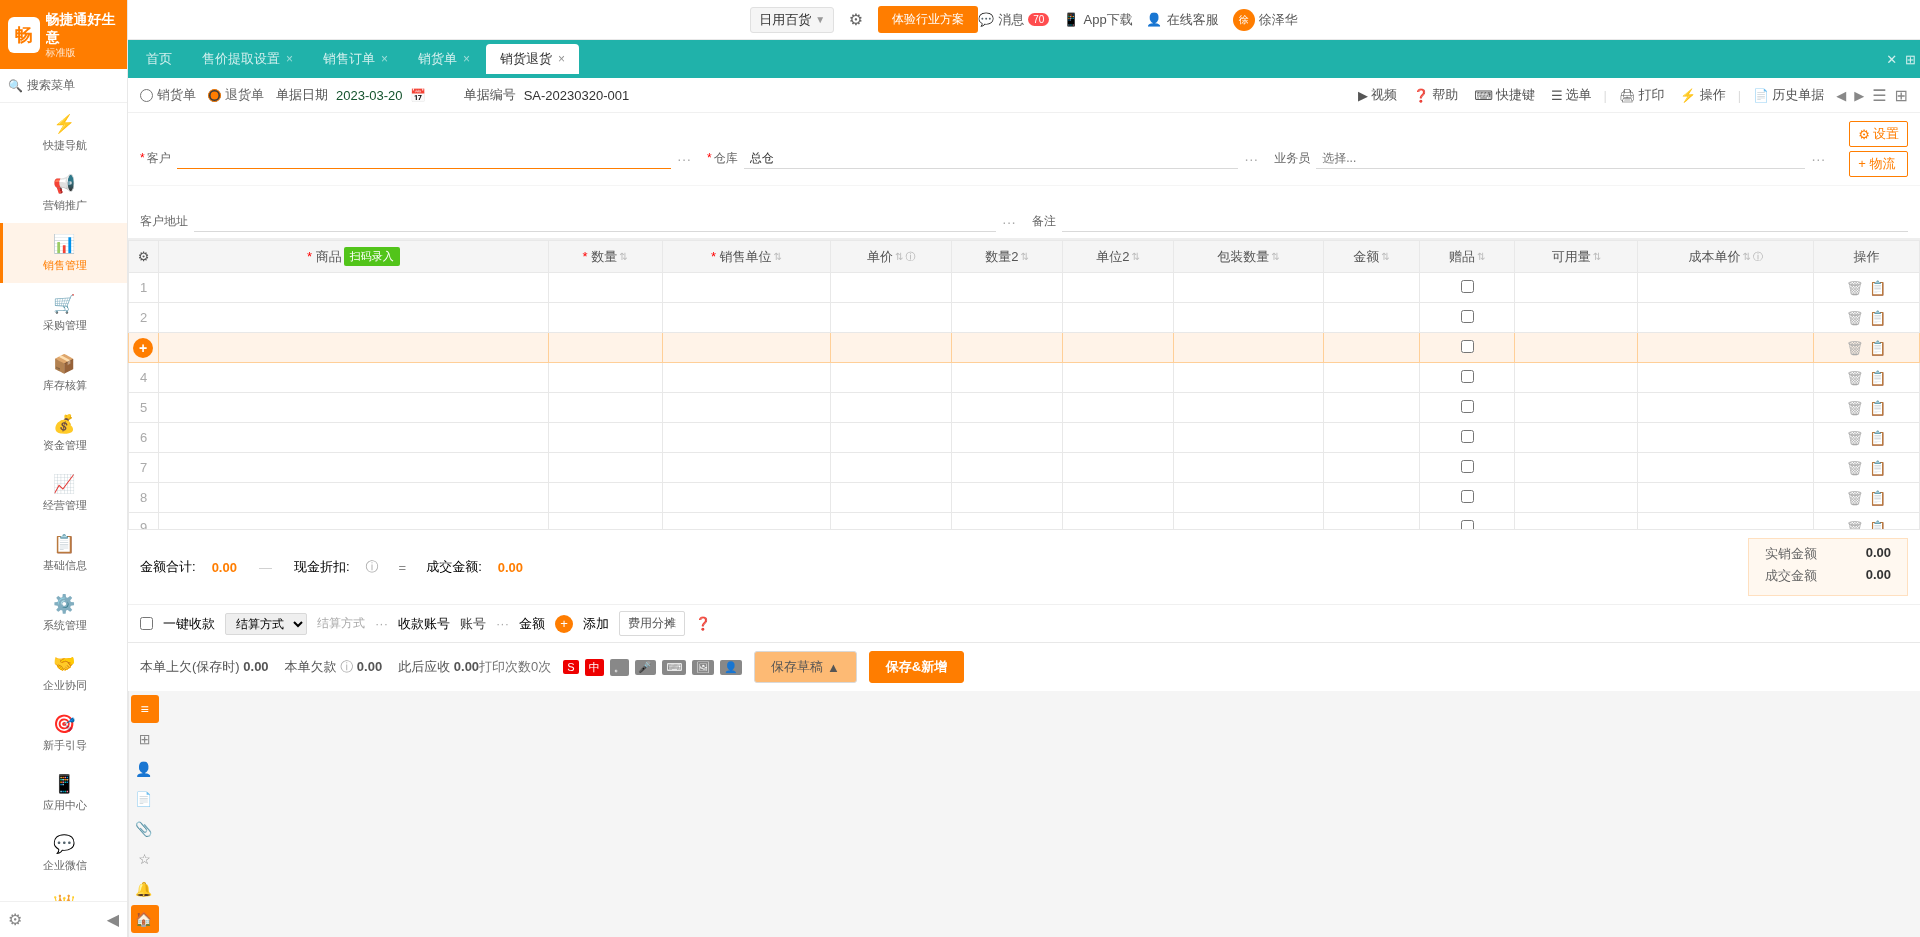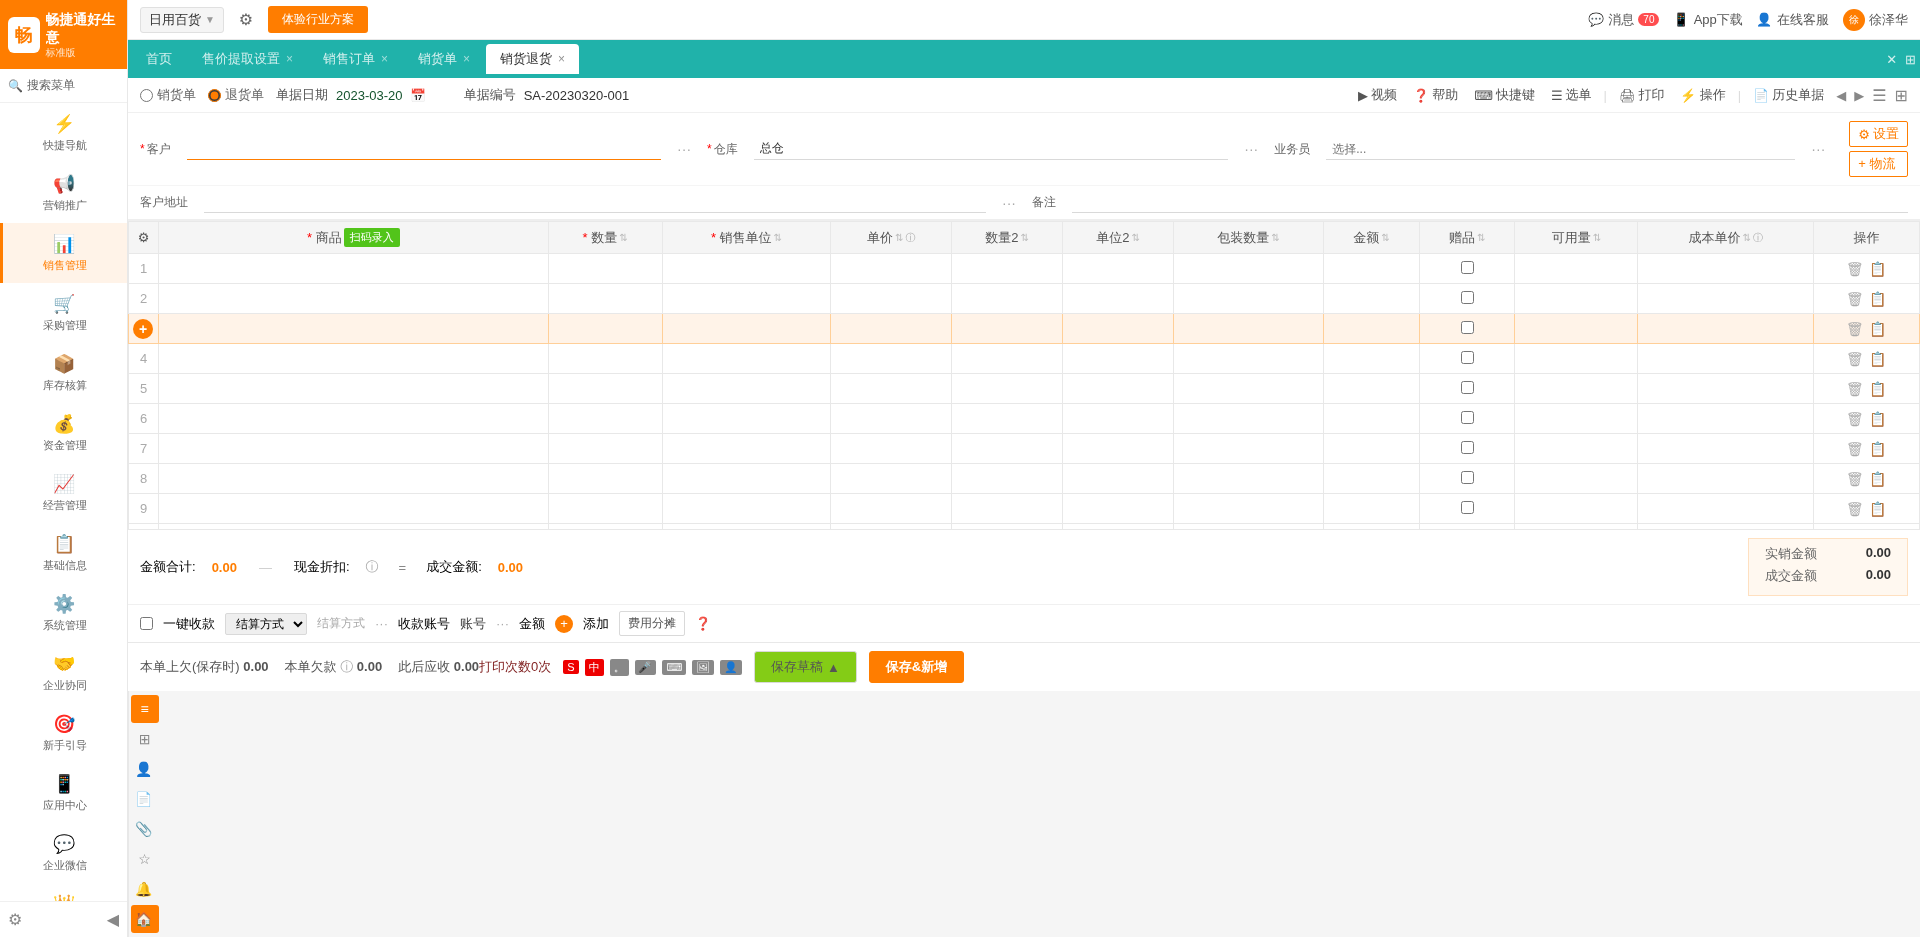--- a/index.html
+++ b/index.html
@@ -18,21 +18,21 @@
     .sidebar-item { display: flex; flex-direction: column; align-items: center; padding: 10px 4px; cursor: pointer; color: #666; border-left: 3px solid transparent; transition: all 0.2s; }
     .sidebar-item.active { background: #fff3e8; color: #ff7d00; border-left: 3px solid #ff7d00; }
     .sidebar-item .icon { font-size: 18px; margin-bottom: 3px; }
     .sidebar-item .label { font-size: 11px; text-align: center; }
     .sidebar-bottom { padding: 8px; display: flex; justify-content: space-between; align-items: center; border-top: 1px solid #f0f0f0; }
 
     
     .main { flex: 1; display: flex; flex-direction: column; height: 100%; overflow: hidden; }
 
     
-    .topbar { background: #fff; height: 40px; display: flex; align-items: center; justify-content: space-between; padding: 0 12px; border-bottom: 1px solid #e8e8e8; flex-shrink: 0; }
+    .topbar { background: #fff; height: 40px; display: flex; align-items: center; justify-content: center; padding: 0 12px; border-bottom: 1px solid #e8e8e8; flex-shrink: 0; }
     .topbar-left { display: flex; align-items: center; gap: 8px; }
     .topbar-select { display: flex; align-items: center; gap: 4px; background: #f5f5f5; border: 1px solid #e0e0e0; padding: 3px 8px; border-radius: 3px; cursor: pointer; font-size: 12px; color: #333; }
     .topbar-gear { width: 28px; height: 28px; display: flex; align-items: center; justify-content: center; cursor: pointer; color: #666; font-size: 16px; }
     .topbar-btn { background: #ff7d00; color: #fff; border: none; padding: 5px 14px; border-radius: 3px; cursor: pointer; font-size: 12px; }
     .topbar-right { display: flex; align-items: center; gap: 14px; }
     .topbar-right-item { display: flex; align-items: center; gap: 4px; cursor: pointer; color: #555; font-size: 12px; }
     .badge { background: #ff4d4f; color: #fff; border-radius: 10px; padding: 1px 5px; font-size: 10px; }
 
     
     .tabs { background: #20b2aa; display: flex; align-items: center; height: 38px; flex-shrink: 0; padding: 0 4px; }
@@ -50,21 +50,21 @@
     .form-toolbar-left { display: flex; align-items: center; gap: 12px; }
     .radio-group { display: flex; align-items: center; gap: 12px; }
     .radio-item { display: flex; align-items: center; gap: 4px; cursor: pointer; font-size: 12px; color: #666; }
     .radio-item input[type=radio] { accent-color: #ff7d00; }
     .doc-info { display: flex; align-items: center; gap: 8px; font-size: 12px; color: #555; }
     .form-toolbar-right { display: flex; align-items: center; gap: 8px; font-size: 12px; color: #555; }
     .toolbar-btn { display: flex; align-items: center; gap: 3px; cursor: pointer; padding: 2px 4px; color: #555; font-size: 12px; }
 
     
     .fields-row { display: flex; align-items: center; padding: 8px 12px; gap: 16px; background: #fff; border-bottom: 1px solid #f5f5f5; }
-    .field-group { display: flex; align-items: center; gap: 16px; flex: 1; }
+    .field-group { display: flex; align-items: center; gap: 6px; flex: 1; margin-top: 19px; }
     .field-label { color: #666; font-size: 12px; white-space: nowrap; }
     .field-label.required::before { content: '*'; color: #f00; margin-right: 2px; }
     .field-input { flex: 1; border: none; border-bottom: 1px solid #d9d9d9; padding: 3px 6px; font-size: 12px; outline: none; color: #333; min-width: 80px; }
     .field-dots { color: #aaa; font-size: 14px; cursor: pointer; }
     .fields-row2 { display: flex; align-items: center; padding: 6px 12px; gap: 16px; background: #fff; border-bottom: 1px solid #eee; }
 
     
     .side-btns { display: flex; flex-direction: column; gap: 4px; margin-left: 8px; }
     .side-btn { border: 1px solid #d9d9d9; background: #fff; color: #555; padding: 3px 8px; font-size: 11px; border-radius: 2px; cursor: pointer; display: flex; align-items: center; gap: 3px; white-space: nowrap; }
     .side-btn.orange { border-color: #ff7d00; color: #ff7d00; }
@@ -98,23 +98,23 @@
     .payment-select { border: 1px solid #d9d9d9; padding: 2px 6px; font-size: 12px; border-radius: 2px; }
     .payment-dots { color: #aaa; cursor: pointer; }
     .add-btn { background: #ff7d00; color: #fff; border: none; border-radius: 50%; width: 18px; height: 18px; display: flex; align-items: center; justify-content: center; cursor: pointer; font-size: 13px; }
     .split-btn { background: #fff; border: 1px solid #d9d9d9; padding: 3px 8px; border-radius: 2px; cursor: pointer; font-size: 12px; color: #555; }
     .help-icon { color: #aaa; cursor: pointer; }
 
     
     .bottom-bar { background: #fff; border-top: 1px solid #e8e8e8; padding: 8px 12px; display: flex; align-items: center; justify-content: flex-start; flex-shrink: 0; font-size: 12px; }
     .bottom-info { display: flex; align-items: center; gap: 16px; color: #555; }
     .bottom-right { display: flex; align-items: center; gap: 12px; }
-    .bottom-print { color: #7f1d1d; cursor: pointer; }
+    .bottom-print { color: #737373; cursor: pointer; }
     .ime-bar { display: flex; align-items: center; gap: 6px; }
-    .save-draft-btn { background: #84cc16; border: 1px solid #d9d9d9; color: #555; padding: 6px 16px; border-radius: 3px; cursor: pointer; font-size: 13px; display: flex; align-items: center; gap: 4px; }
+    .save-draft-btn { background: #fdba74; border: 1px solid #d9d9d9; color: #555; padding: 6px 16px; border-radius: 3px; cursor: pointer; font-size: 13px; display: flex; align-items: center; gap: 4px; }
     .save-new-btn { background: #ff7d00; border: 1px solid #ff7d00; color: #fff; padding: 6px 16px; border-radius: 3px; cursor: pointer; font-size: 13px; font-weight: bold; }
 
     
     .right-panel { width: 32px; background: #f5f5f5; border-left: 1px solid #e8e8e8; display: flex; flex-direction: column; align-items: center; gap: 2px; padding: 4px 0; flex-shrink: 0; }
     .rpanel-icon { width: 28px; height: 28px; display: flex; align-items: center; justify-content: center; cursor: pointer; color: #888; font-size: 14px; border-radius: 3px; }
     .rpanel-icon.active { background: #ff7d00; color: #fff; }
     .summary-row { display: flex; justify-content: space-between; gap: 24px; margin-bottom: 4px; }
     .summary-label { color: #666; }
     .summary-value { color: #333; font-weight: bold; min-width: 50px; text-align: right; }
 

